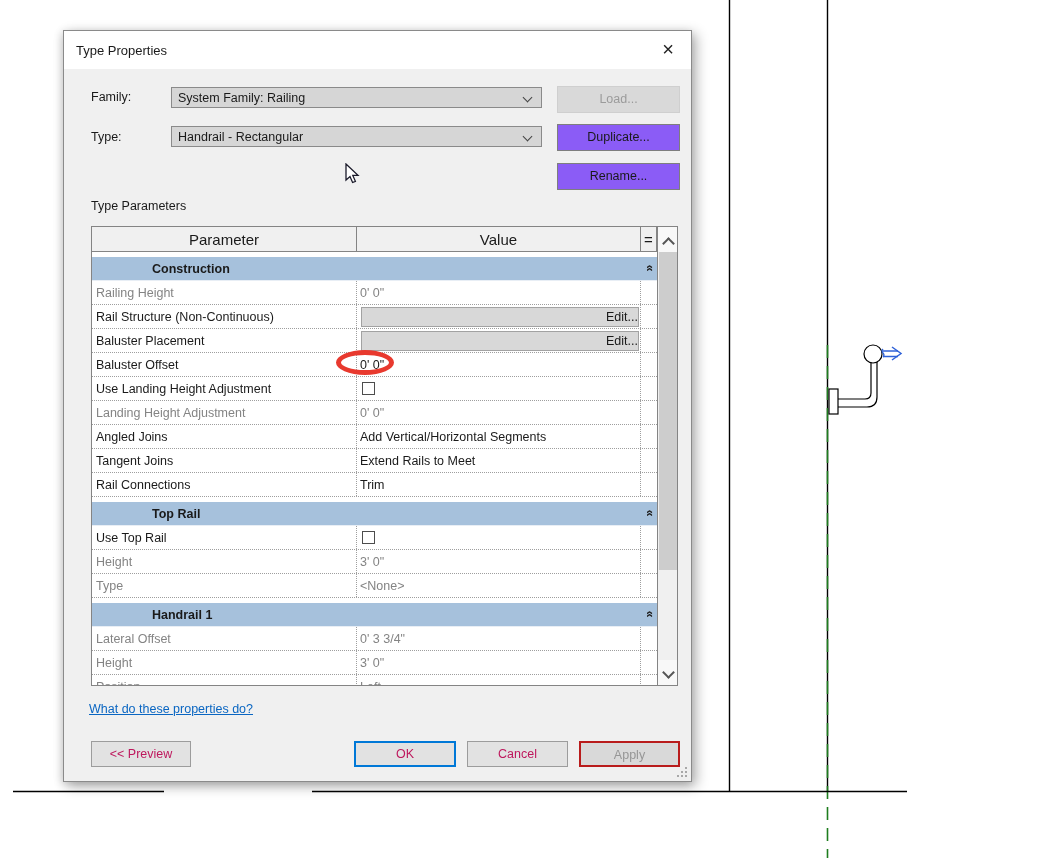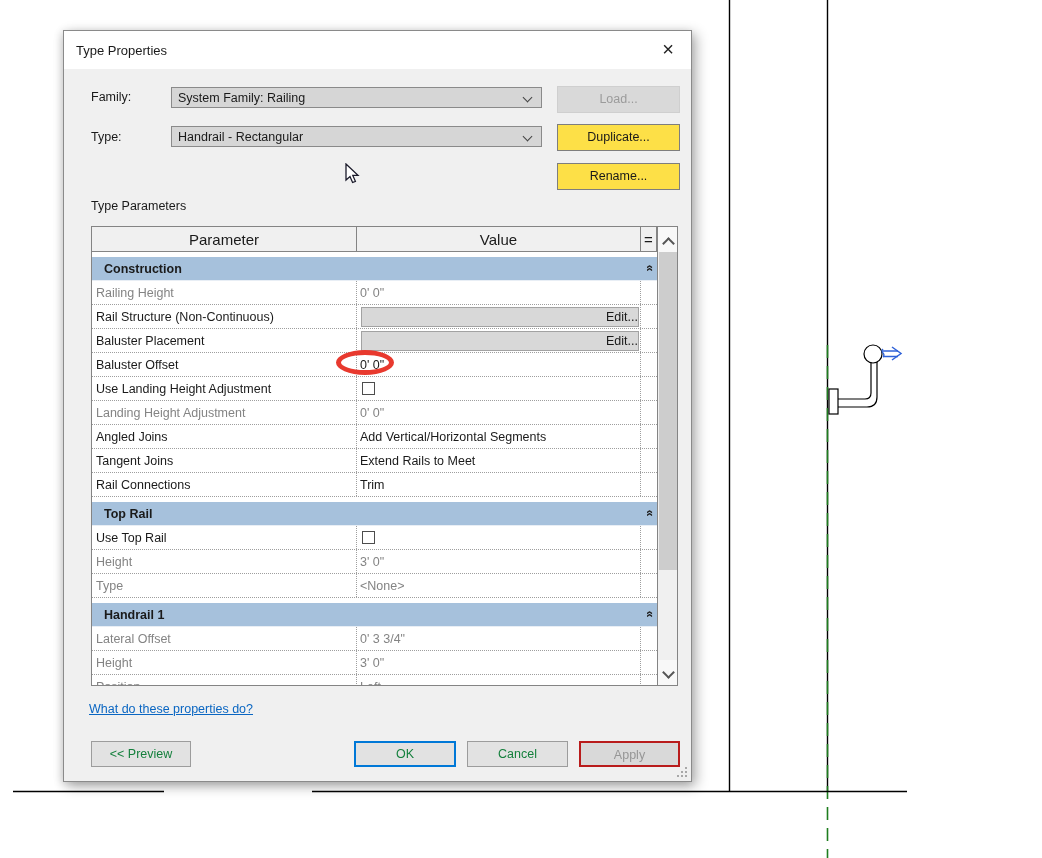--- a/index.html
+++ b/index.html
@@ -40,21 +40,21 @@
     position:absolute; right:9px; top:6px; width:8px; height:8px;
   }
   .combo .chev::before {
     content:""; position:absolute; left:0; top:0; width:6px; height:6px;
     border-left:1px solid #444; border-bottom:1px solid #444;
     transform:rotate(-45deg);
   }
 
   .btn {
     position:absolute; width:123px; height:27px; left:493px;
-    background:#fde047; border:1px solid #7e7e7e;
+    background:#8b5cf6; border:1px solid #7e7e7e;
     font-size:12.5px; color:#1a1a1a; text-align:center; line-height:25px;
   }
   .btn.disabled { background:#d9d9d9; border:1px solid #cfcfcf; color:#9b9b9b; }
 
   
   .tp-label { position:absolute; left:27px; top:168px; font-size:12.5px; }
   .tp-table {
     position:absolute; left:27px; top:195px; width:587px; height:460px;
     background:#ffffff; border:1px solid #848484;
   }
@@ -75,21 +75,21 @@
   }
   .trow .vcell {
     width:284px; border-right:1px dotted #9e9e9e; display:flex; align-items:center;
     padding-left:3px; font-size:12.5px; position:relative; overflow:hidden; white-space:nowrap;
   }
   .trow .ecell { width:16px; }
   .trow .dis { color:#848484; }
 
   .trow.section { background:var(--section-bg); border-bottom:1px solid #e8eef5; position:relative; }
   .trow.section .sec-label {
-    font-weight:bold; font-size:12.5px; padding-left:12px; display:flex; align-items:center; width:540px;
+    font-weight:bold; font-size:12.5px; padding-left:12px; display:flex; align-items:center; width:540px;margin-left:48px;
   }
   .collapse-icon {
     position:absolute; right:3px; top:4px; font-size:12px; color:#222;
     transform:rotate(90deg); font-weight:bold;
   }
 
   .edit-btn {
     width:278px; height:20px; margin-left:1px; background:#d8d8d8;
     border:1px solid #a2a2a2; font-family:"Liberation Sans",sans-serif;
     font-size:12.5px; color:#1a1a1a; text-align:right; line-height:18px;
@@ -117,21 +117,21 @@
   .sb-chev.down-c::before { transform:rotate(-45deg); top:-1px; }
   .sb-thumb { position:absolute; left:1px; top:25px; width:18px; height:318px; background:#cdcdcd; }
 
   
   .help-link {
     position:absolute; left:25px; top:671px; font-size:12.5px;
     color:var(--link-blue); text-decoration:underline;
   }
   .fbtn {
     position:absolute; top:710px; height:26px; background:#e2e2e2;
-    border:1px solid #9c9c9c; font-size:12.5px; color:#15803d;
+    border:1px solid #9c9c9c; font-size:12.5px; color:#be185d;
     text-align:center; line-height:24px;
   }
   .fbtn.preview { left:27px; width:100px; }
   .fbtn.ok { left:290px; width:102px; border:2px solid var(--ok-blue); line-height:22px; }
   .fbtn.cancel { left:403px; width:101px; }
   .fbtn.apply { left:515px; width:101px; background:#d9d9d9; border:2px solid #b91c1c; color:#969696; }
 
   .resize-grip { position:absolute; right:4px; bottom:4px; width:10px; height:10px; }
   .resize-grip i {
     position:absolute; width:2px; height:2px; background:#a8a8a8;

